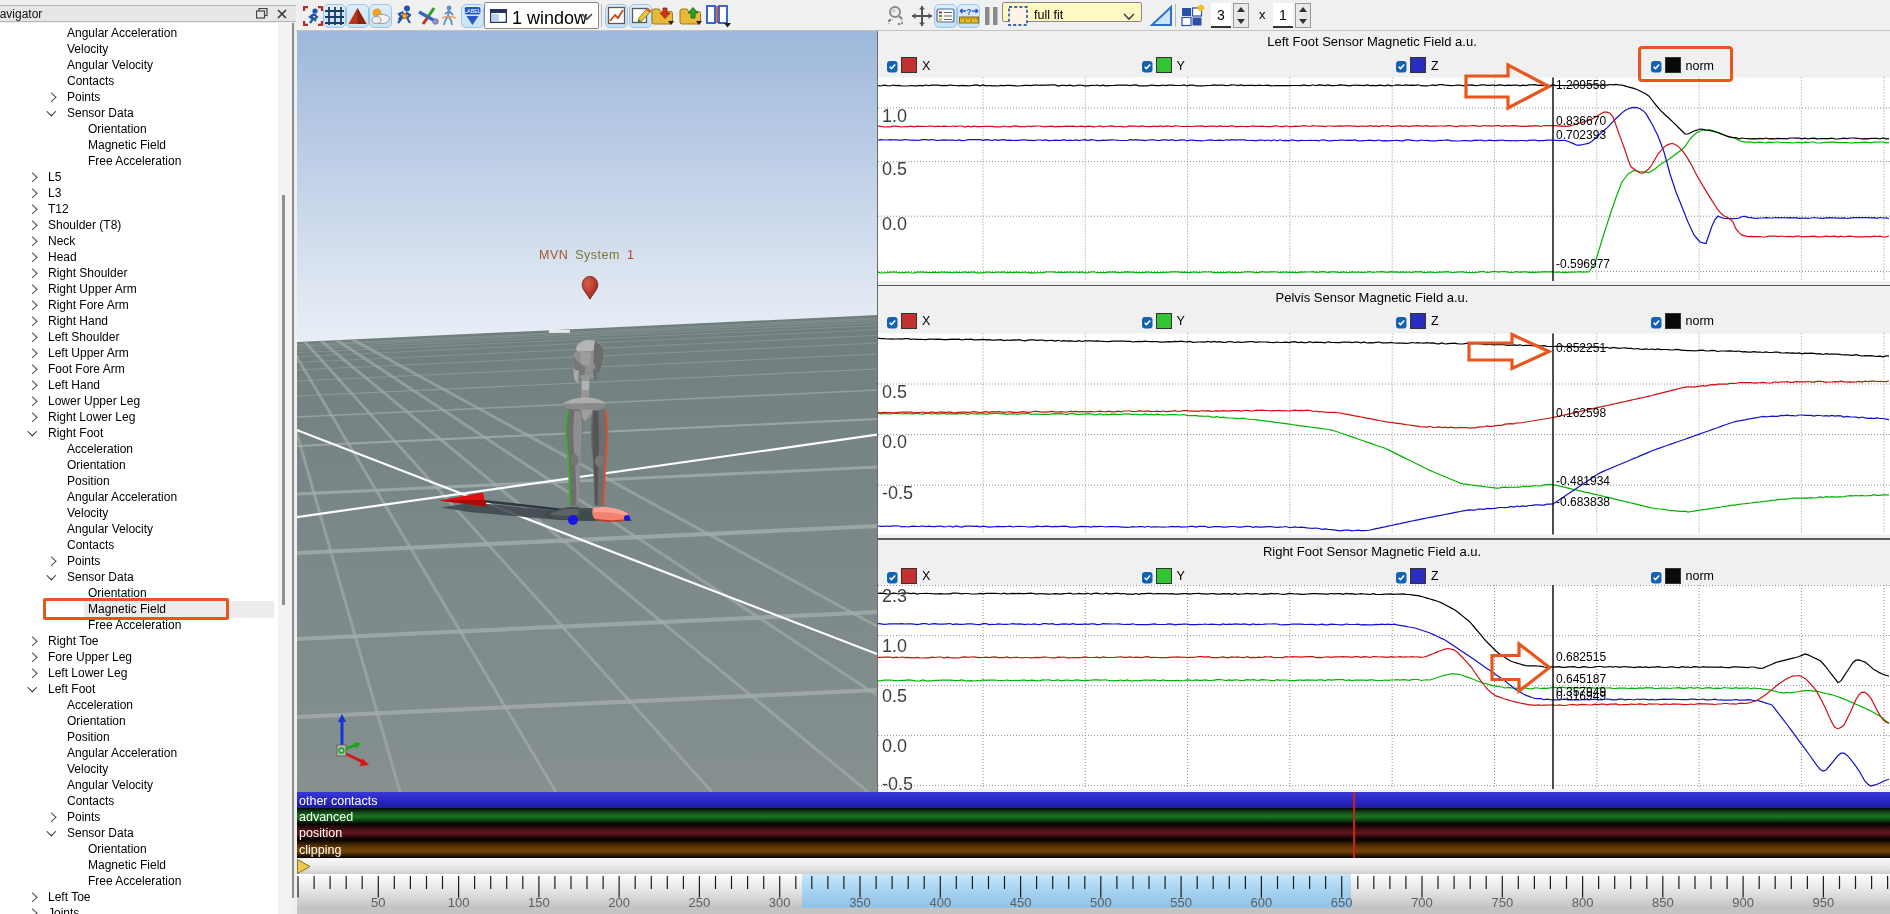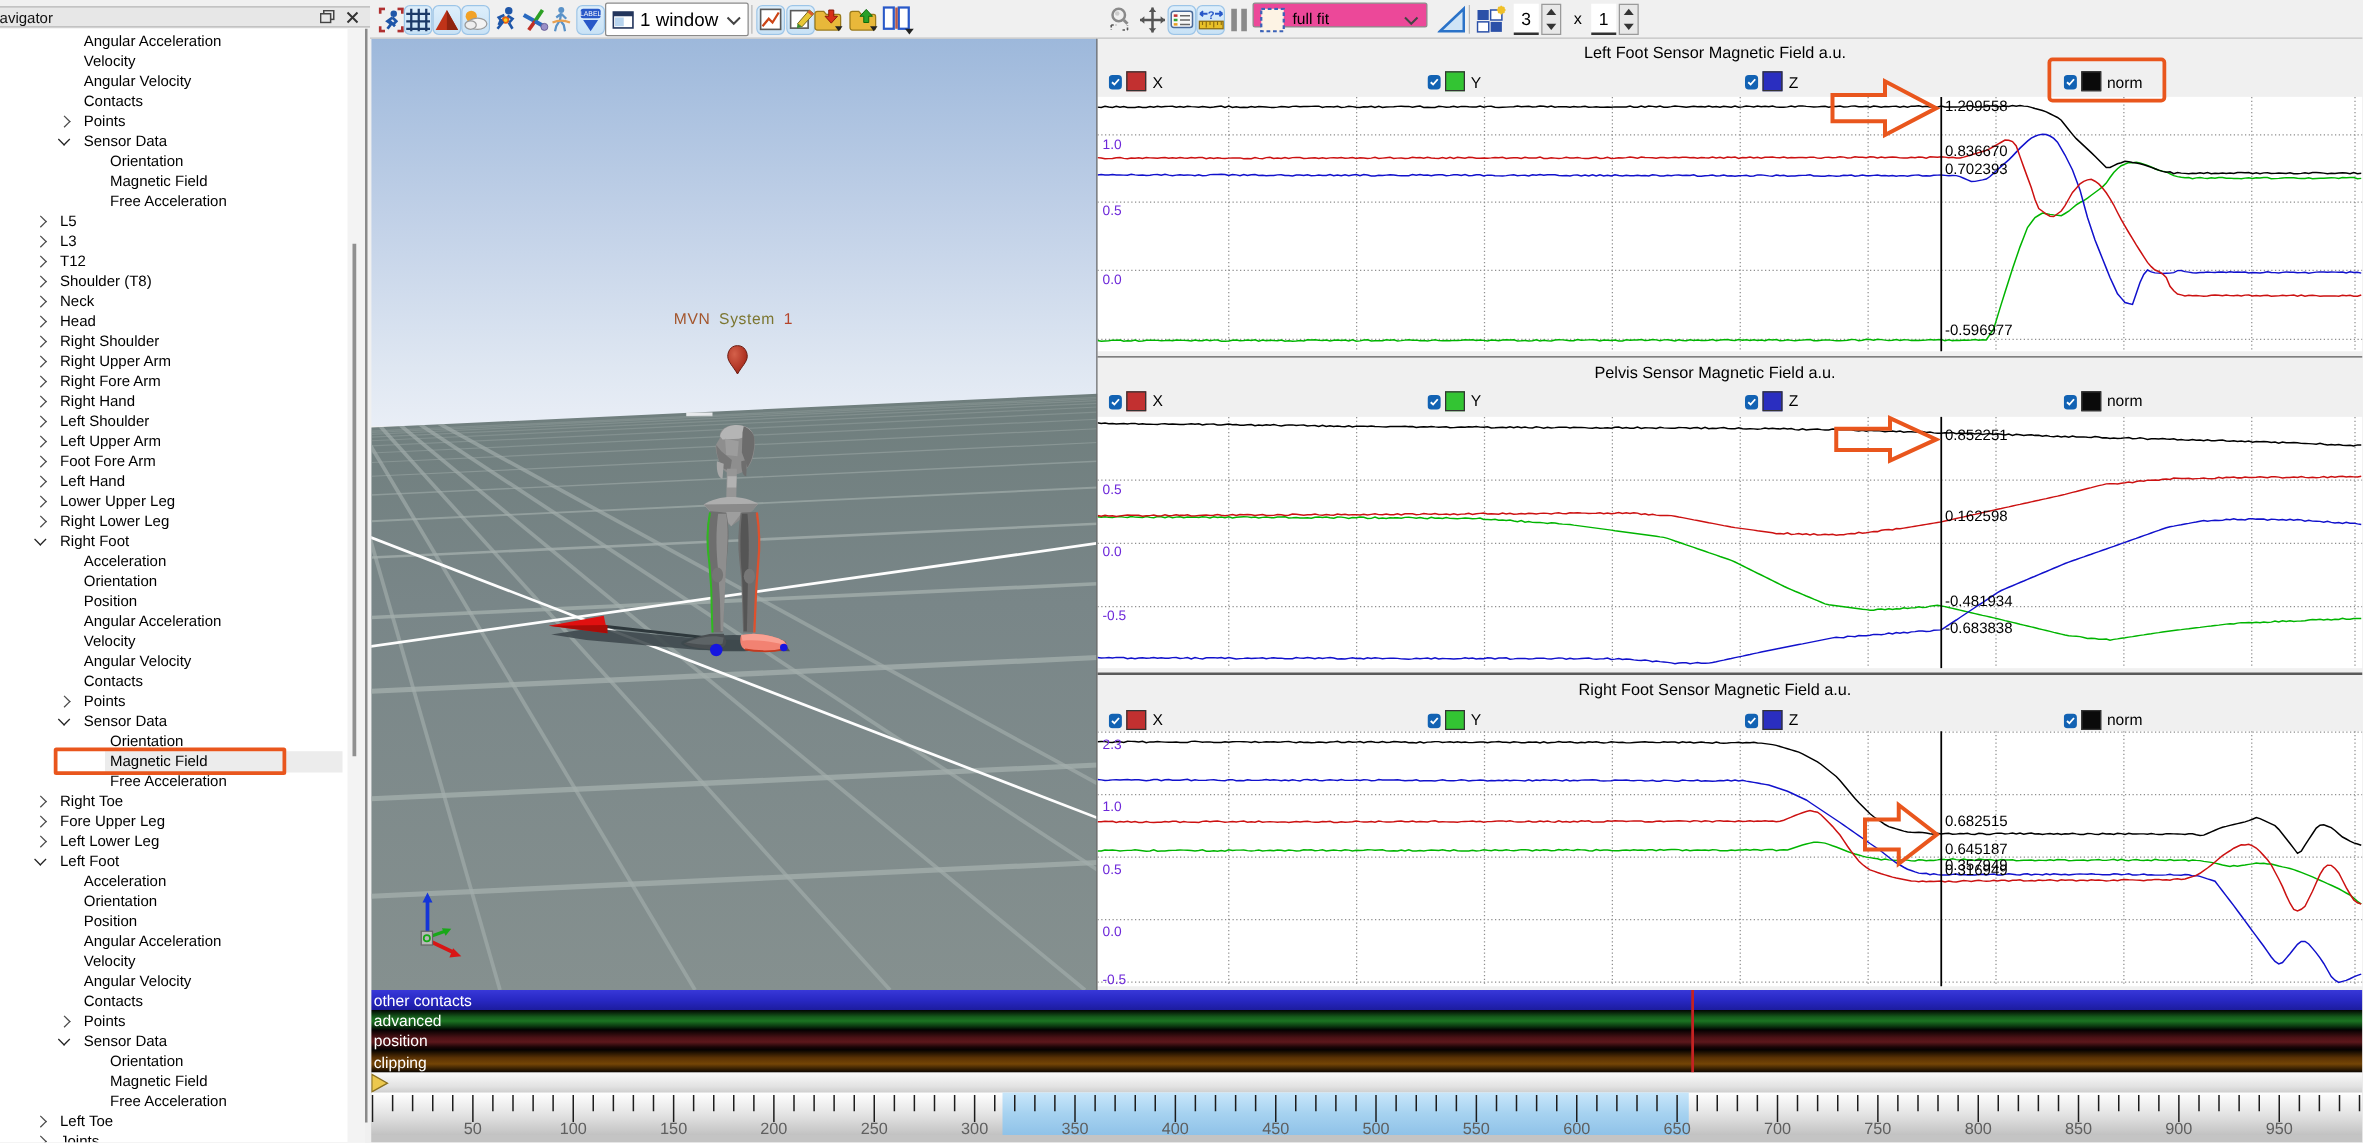--- a/index.html
+++ b/index.html
@@ -1,21 +1,21 @@
 <!DOCTYPE html>
 <html><head><meta charset="utf-8"><style>
 *{margin:0;padding:0;box-sizing:border-box}
 body{width:1890px;height:914px;position:relative;overflow:hidden;background:#f0f0f0;font-family:"Liberation Sans",sans-serif}
 .tr{position:absolute;font-size:12px;color:#000;white-space:nowrap;line-height:14px}
 .ar{position:absolute;width:8px;height:8px}
 .arc{border:solid #4a4a4a;border-width:0 1.4px 1.4px 0;width:6.5px;height:6.5px;transform:rotate(-45deg)}
 .are{border:solid #222;border-width:0 1.4px 1.4px 0;width:6.5px;height:6.5px;transform:rotate(45deg)}
 .ct{position:absolute;left:878px;width:988px;text-align:center;font-size:13px;color:#000;height:15px;line-height:15px}
 .lt{position:absolute;font-size:12.5px;color:#000;height:16px;line-height:16px}
-.yl{position:absolute;font-size:11px;color:#6d28d9;height:16px;line-height:16px}
+.yl{position:absolute;font-size:18px;color:#404040;height:16px;line-height:16px}
 .vl{position:absolute;font-size:12px;color:#000;height:16px;line-height:16px}
 .cb{position:absolute;width:12px;height:13px}
 .sw{position:absolute;width:16px;height:16px;border:1px solid #333}
 .tbtn{position:absolute;top:3.5px;width:23px;height:24px;background:linear-gradient(#ddeefb,#c8e2f6);border:1px solid #9cc5e8;border-radius:5px}
 </style></head><body>
 <div style="position:absolute;left:0;top:0;width:296px;height:914px;background:#f0f0f0">
 <div style="position:absolute;left:0;top:5px;width:296px;height:17px;background:#e7e7e7;border-top:1px solid #b6b6b6;border-bottom:1px solid #b6b6b6">
 <div style="position:absolute;left:-9px;top:1px;font-size:12px;color:#111">Navigator</div>
 <svg width="12" height="11" style="position:absolute;left:256px;top:2px">
         <rect x="3" y="0.5" width="8" height="7" fill="none" stroke="#444" stroke-width="1.2"></rect>
@@ -167,21 +167,21 @@
         <text x="10.5" y="8" font-size="5.5" fill="#fff" text-anchor="middle" font-family="Liberation Sans">LABEL</text>
         <polygon points="4.5,11 16.5,11 10.5,20" fill="#2858c8"></polygon>
       </svg>
     </div>
 <div style="position:absolute;left:188px;top:2px;width:115px;height:27px;background:#fff;border:1px solid #8a8a8a;border-radius:2px">
 <svg width="17" height="14" style="position:absolute;left:5px;top:6px">
         <rect x="0.5" y="0.5" width="16" height="13" fill="#fff" stroke="#23355c" stroke-width="1.6"></rect>
         <rect x="0.5" y="0.5" width="16" height="3.5" fill="#23355c"></rect>
         <rect x="2" y="5" width="7" height="7" fill="#b8d4ee"></rect>
       </svg>
-<div style="position:absolute;left:27px;top:5px;font-size:15px;color:#000">1 window</div>
+<div style="position:absolute;left:27px;top:5px;font-size:18px;color:#000">1 window</div>
 <svg width="12" height="8" style="position:absolute;left:96px;top:10px">
         <path d="M1 1 L6 6 L11 1" stroke="#444" stroke-width="1.6" fill="none"></path>
       </svg>
 </div>
 <div style="position:absolute;left:305px;top:4px;width:1px;height:23px;background:#b8b8b8"></div>
 <div class="tbtn" style="left:309px">
       <svg width="21" height="22" style="position:absolute;left:0;top:0">
         <rect x="2.5" y="2.5" width="16" height="16" fill="#fff" stroke="#5a5a5a" stroke-width="1.3"></rect>
         <path d="M4 16 L9 10 L12 13 L17 5" stroke="#cc4416" stroke-width="1.8" fill="none"></path>
       </svg>
@@ -236,21 +236,21 @@
         <rect x="1.5" y="12" width="19" height="6" fill="#e8c028" stroke="#8a6a10" stroke-width="1"></rect>
         <path d="M4 12 V15 M7 12 V17 M10 12 V15 M13 12 V17 M16 12 V15 M19 12 V15" stroke="#8a6a10" stroke-width="0.9"></path>
         <path d="M2 6 H8 M2 6 L4.5 4 M2 6 L4.5 8 M14 6 H20 M20 6 L17.5 4 M20 6 L17.5 8" stroke="#2858c8" stroke-width="1.5" fill="none"></path>
         <text x="11" y="10" font-size="9" font-weight="bold" fill="#2858c8" text-anchor="middle" font-family="Liberation Sans">?</text>
       </svg>
     </div>
 <svg width="16" height="20" style="position:absolute;left:105px;top:6px">
       <rect x="2" y="1" width="4.5" height="18" fill="#8a8a8a"></rect>
       <rect x="10" y="1" width="4.5" height="18" fill="#8a8a8a"></rect>
     </svg>
-<div style="position:absolute;left:124px;top:2px;width:140px;height:20px;background:#ec4899;border:1px solid #8a8a8a;border-radius:2px">
+<div style="position:absolute;left:124px;top:2px;width:140px;height:20px;background:#fef9c3;border:1px solid #8a8a8a;border-radius:2px">
 <svg width="20" height="20" style="position:absolute;left:5px;top:3px">
         <rect x="1" y="1" width="18" height="18" fill="#fdf3e4"></rect>
         <rect x="1" y="1" width="18" height="18" fill="none" stroke="#3a62b8" stroke-width="1.8" stroke-dasharray="3 2.2"></rect>
       </svg>
 <div style="position:absolute;left:31px;top:5px;font-size:12.5px;color:#000">full fit</div>
 <svg width="12" height="8" style="position:absolute;left:120px;top:10px">
         <path d="M1 1 L6 6 L11 1" stroke="#444" stroke-width="1.6" fill="none"></path>
       </svg>
 </div>
 <svg width="24" height="24" style="position:absolute;left:272px;top:4px">

